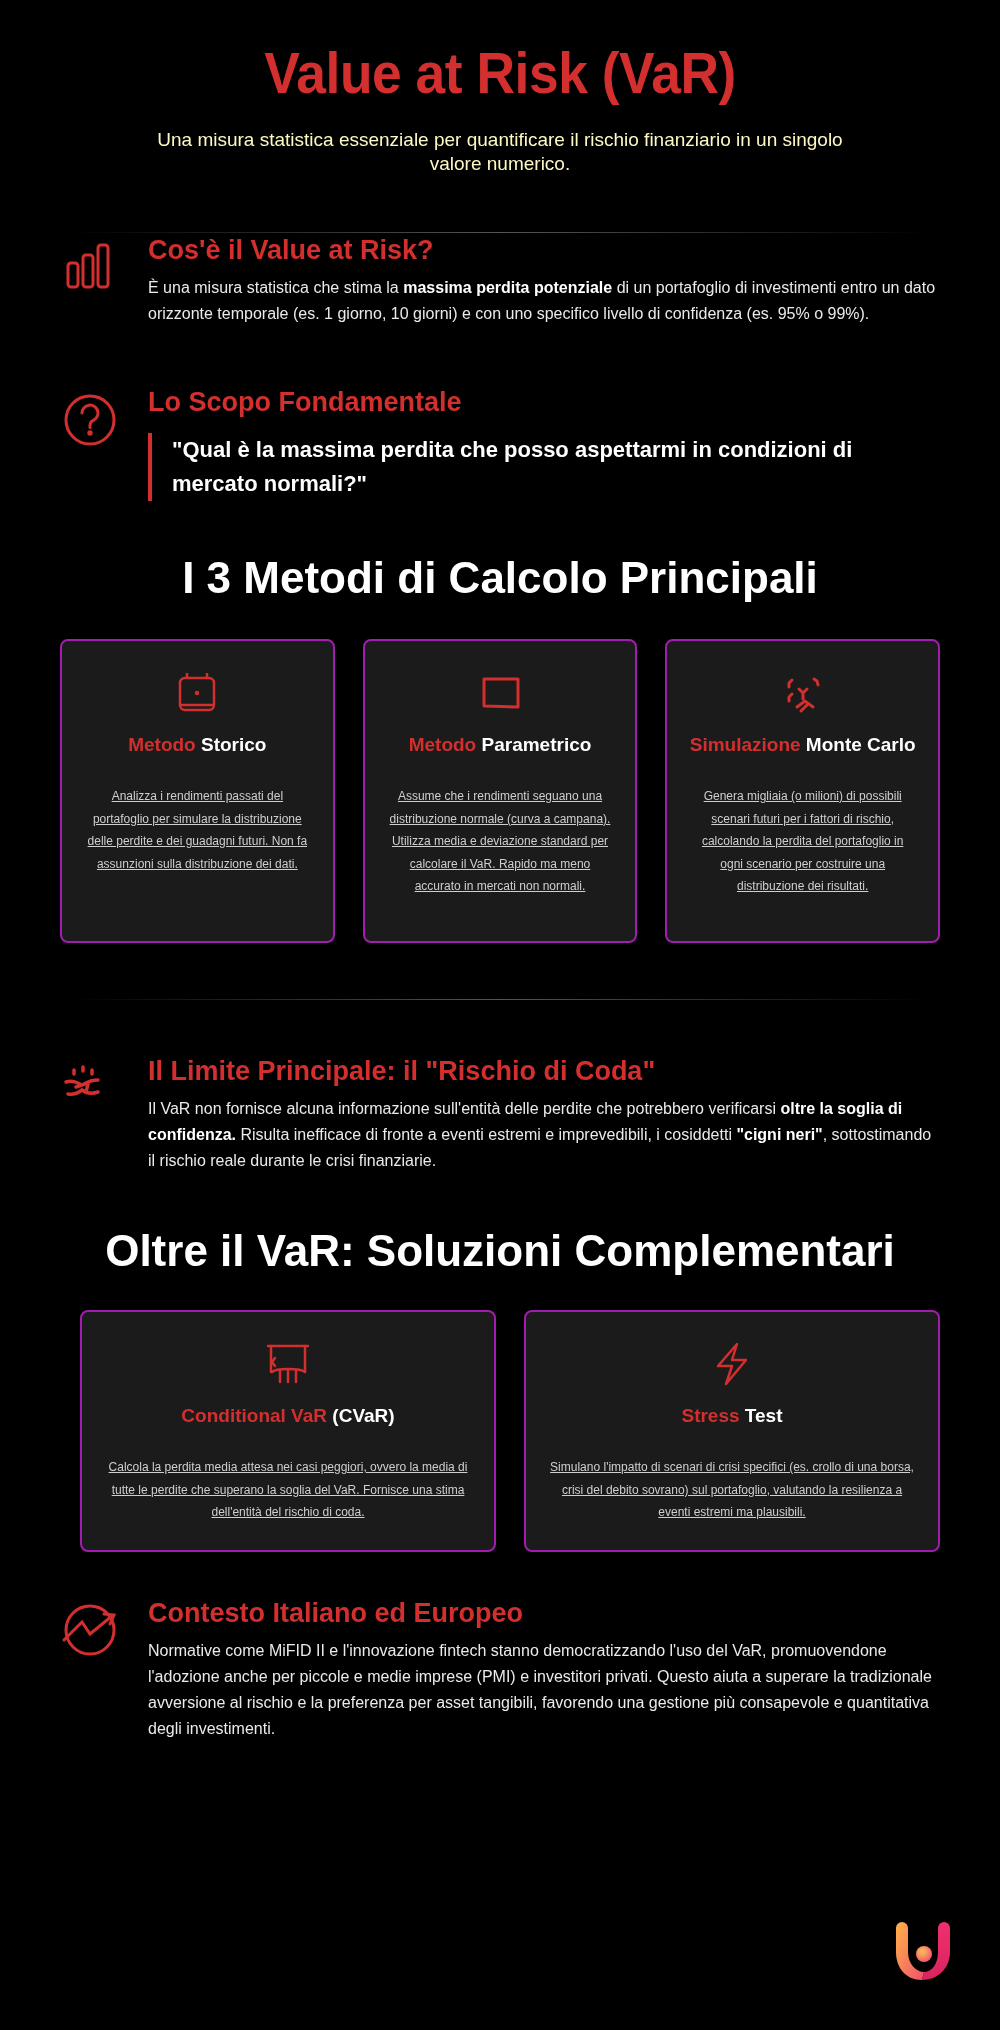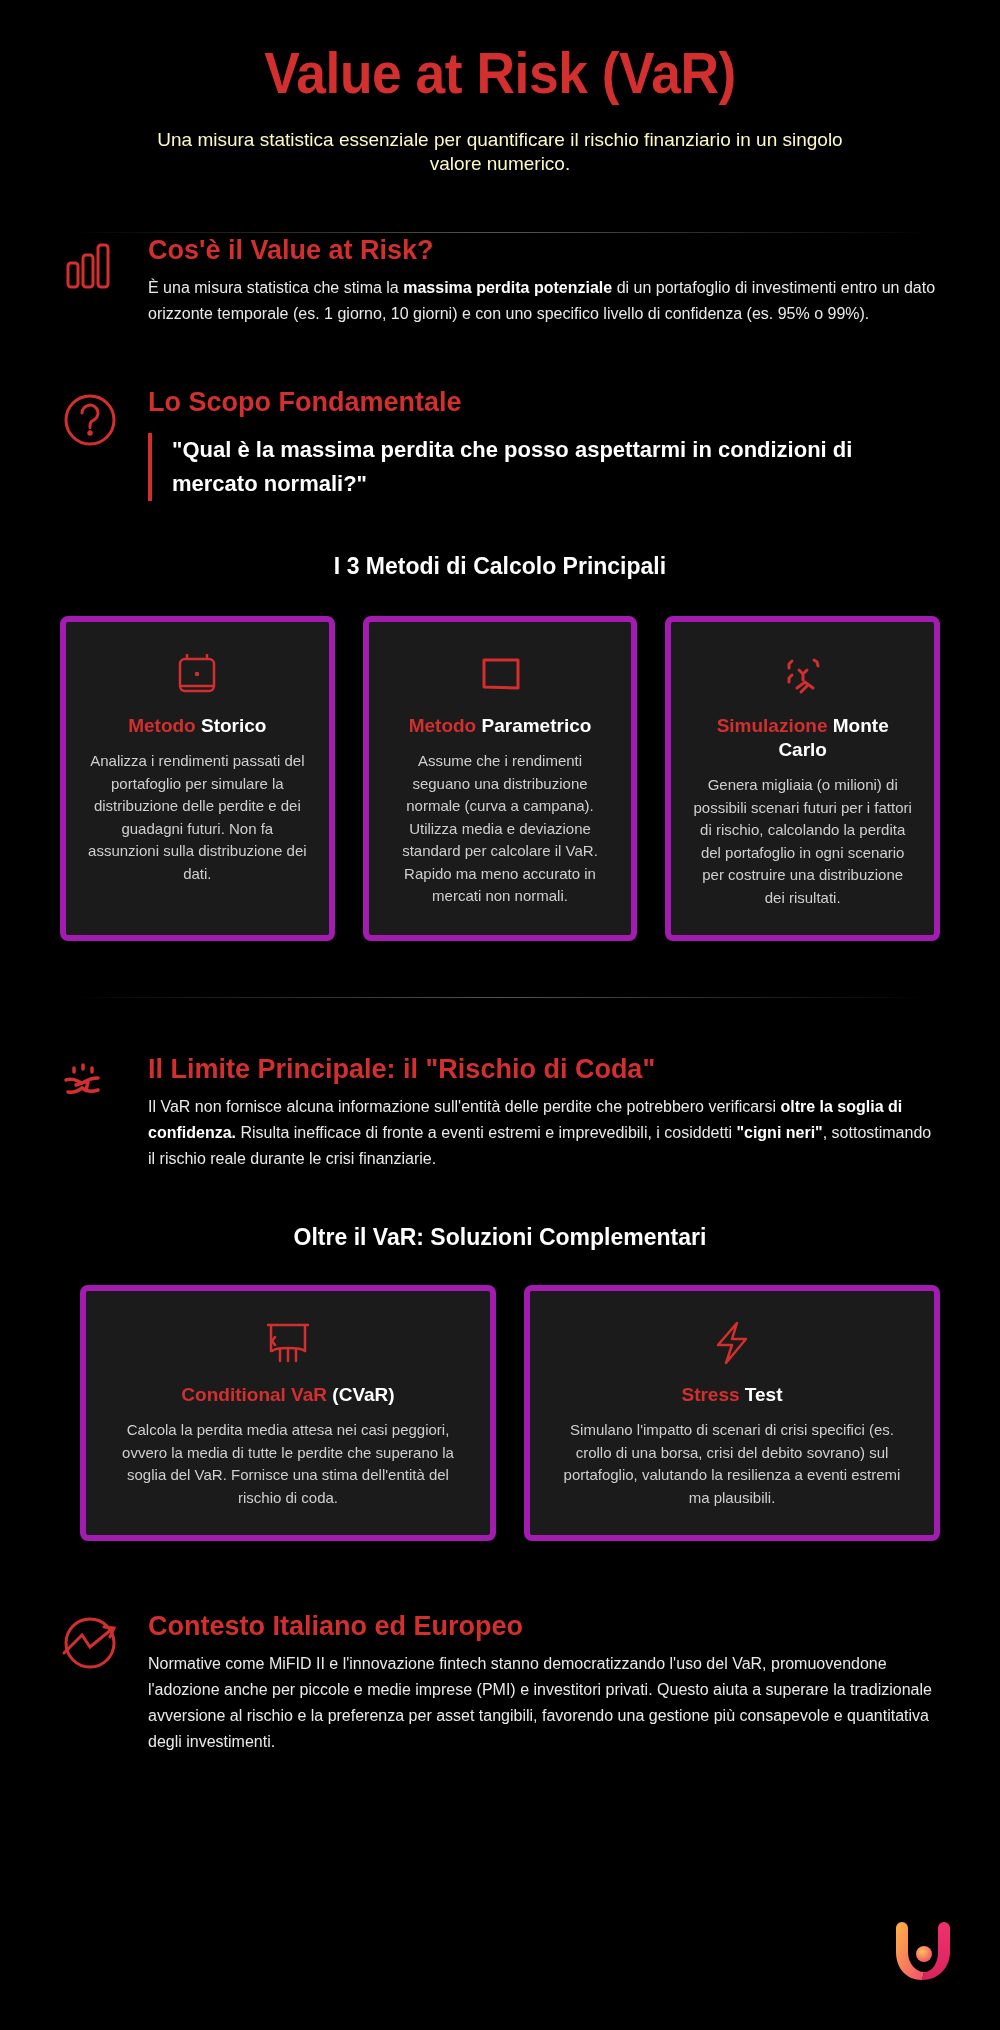--- a/index.html
+++ b/index.html
@@ -26,31 +26,31 @@
   .section .icon { width: 88px; flex: 0 0 88px; padding-top: 4px; }
   .section .icon svg { width: 60px; height: 60px; }
   .section .body { flex: 1; }
   .section h2 { color: #d32f2f; font-size: 27px; font-weight: 700; line-height: 34px; }
   .section p.txt { color: #eaeaea; font-size: 16px; line-height: 26px; margin-top: 8px; }
   .section p.txt b { color: #fff; }
   .quote {
     border-left: 4px solid #d32f2f; padding-left: 20px; margin-top: 14px;
     font-size: 22px; font-weight: 700; line-height: 34px; color: #fff;
   }
-  .center-title { text-align: center; font-size: 23px; font-weight: 700; color: #fff; }
+  .center-title { text-align: center; font-size: 44px; font-weight: 700; color: #fff; }
   .cards { display: flex; gap: 28px; width: 880px; margin: 0 auto; }
   .card {
-    flex: 1; background: #1b1b1b; border: 6px solid #a21caf; border-radius: 8px;
+    flex: 1; background: #1b1b1b; border: 2px solid #a21caf; border-radius: 8px;
     text-align: center; padding: 30px 22px 26px;
   }
   .card .cicon svg { width: 44px; height: 44px; }
   .card h3 { font-size: 19px; font-weight: 800; line-height: 24px; margin-top: 14px; }
   .card h3 .red { color: #d32f2f; }
   .card h3 .white { color: #fff; }
-  .card p { color: #cfcfcf; font-size: 15px; line-height: 22.5px; margin-top: 12px; }
+  .card p { color: #cfcfcf; font-size: 12px; line-height: 22.5px; margin-top: 28px; text-decoration: underline; }
   .logo { position: absolute; right: 44px; bottom: 44px; width: 68px; height: 68px; }
 </style>
 </head>
 <body>
 
 <header class="hero">
   <h1>Value at Risk (VaR)</h1>
   <p>Una misura statistica essenziale per quantificare il rischio finanziario in un singolo valore numerico.</p>
 </header>
 
@@ -166,21 +166,21 @@
     <div class="cicon">
       <svg viewBox="0 0 44 44" fill="none" stroke="#d32f2f" stroke-width="2.5" stroke-linejoin="round">
         <path d="M27 2 L8 24 H22 L16 42 L36 18 H22 Z"></path>
       </svg>
     </div>
     <h3><span class="red">Stress</span> <span class="white">Test</span></h3>
     <p>Simulano l'impatto di scenari di crisi specifici (es. crollo di una borsa, crisi del debito sovrano) sul portafoglio, valutando la resilienza a eventi estremi ma plausibili.</p>
   </div>
 </div>
 
-<section class="section" style="margin-top:68px;">
+<section class="section" style="margin-top:44px;">
   <div class="icon">
     <svg viewBox="0 0 60 60" fill="none" stroke="#d32f2f" stroke-width="3" stroke-linecap="round">
       <circle cx="30" cy="30" r="24"></circle>
       <path d="M4 40 L22 22 L30 34 L52 16"></path>
       <path d="M44 14 L54 15 L50 24"></path>
     </svg>
   </div>
   <div class="body">
     <h2>Contesto Italiano ed Europeo</h2>
     <p class="txt">Normative come MiFID II e l'innovazione fintech stanno democratizzando l'uso del VaR, promuovendone l'adozione anche per piccole e medie imprese (PMI) e investitori privati. Questo aiuta a superare la tradizionale avversione al rischio e la preferenza per asset tangibili, favorendo una gestione più consapevole e quantitativa degli investimenti.</p>

